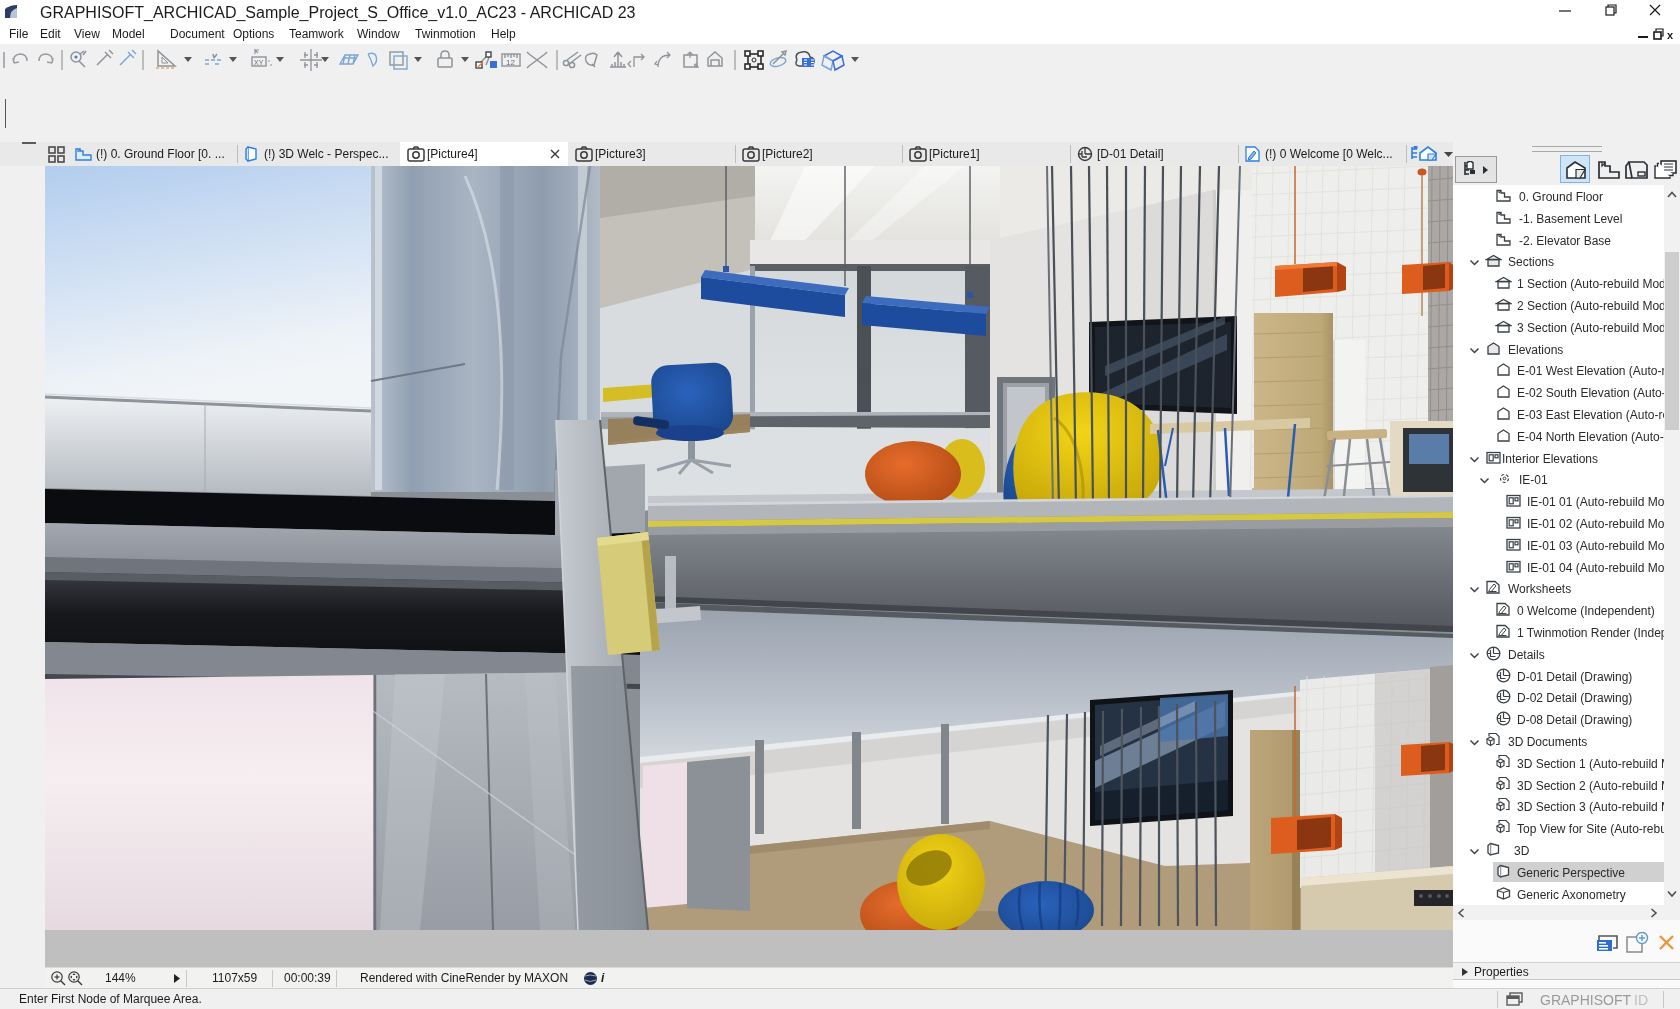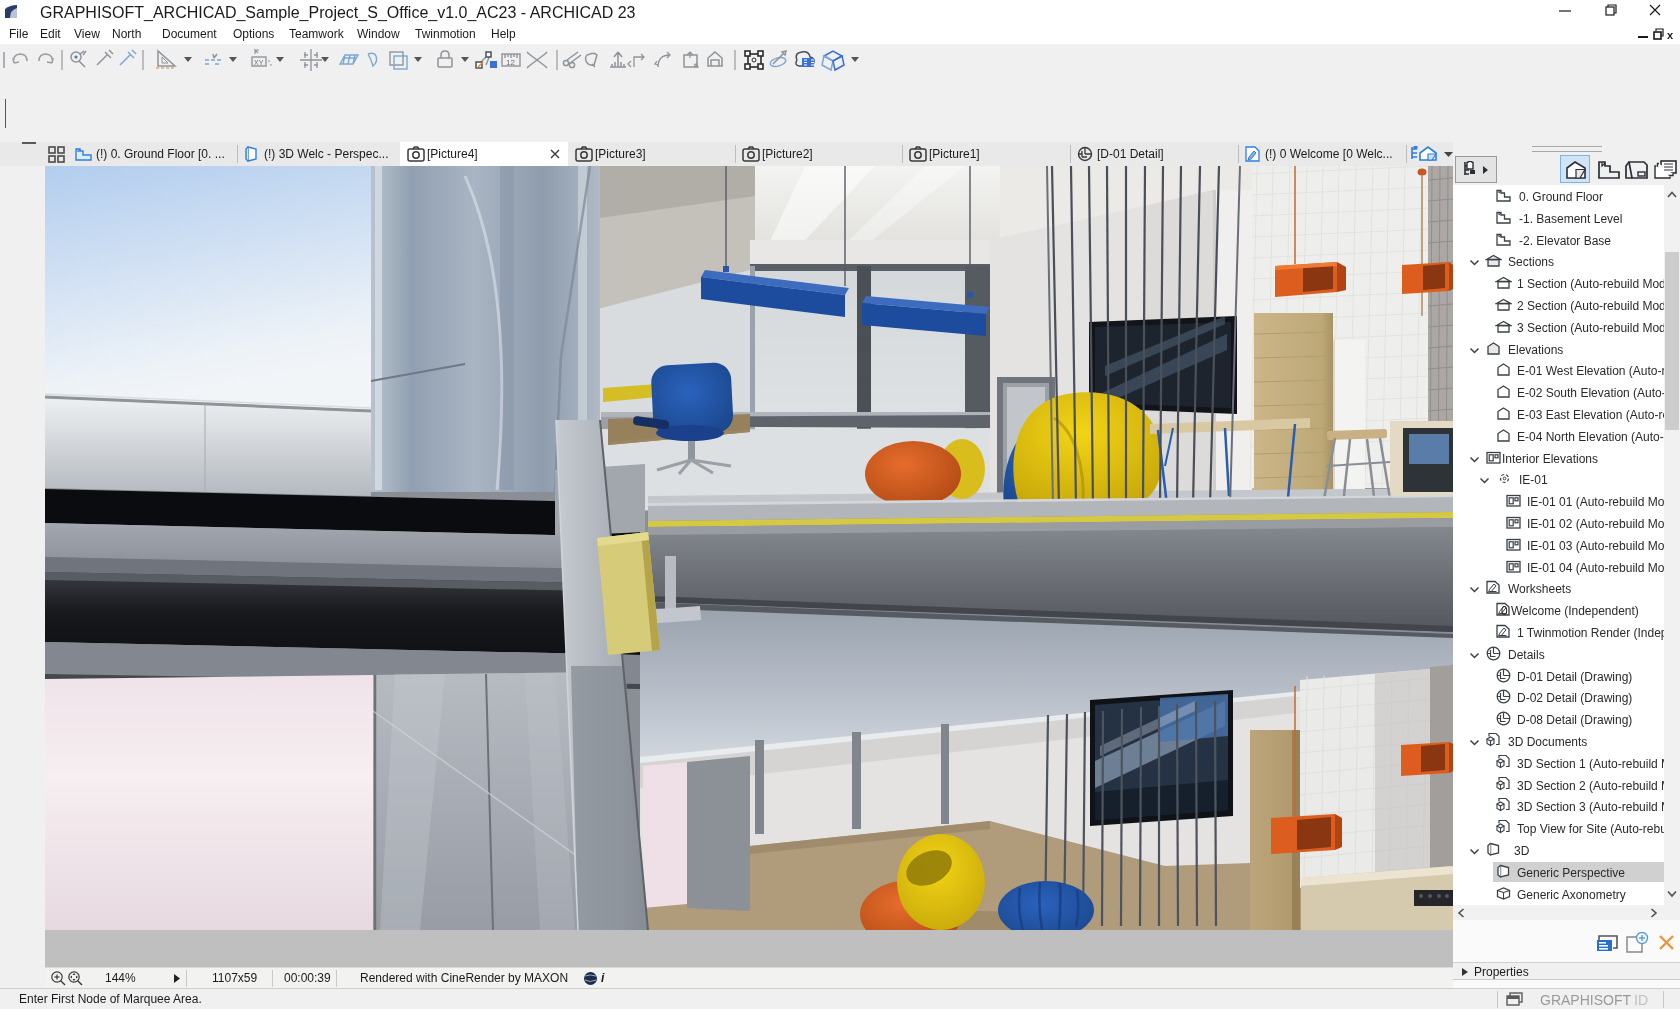--- a/index.html
+++ b/index.html
@@ -42,22 +42,22 @@
     <path d="M58 7 V5 H66 V13 H64" fill="none" stroke="#1a1a1a" stroke-width="1.2"></path>
     <rect x="56" y="7" width="8" height="8" fill="#fff" stroke="#1a1a1a" stroke-width="1.2"></rect>
     <path d="M100 5 L110 15 M110 5 L100 15" stroke="#1a1a1a" stroke-width="1.2"></path>
   </svg>
 </div>
 
 <div class="abs menubar">
   <span style="left:9px">File</span>
   <span style="left:40px">Edit</span>
   <span style="left:74px">View</span>
-  <span style="left:112px">North</span>
-  <span style="left:162px">Document</span>
+  <span style="left:112px">Model</span>
+  <span style="left:170px">Document</span>
   <span style="left:233px">Options</span>
   <span style="left:289px">Teamwork</span>
   <span style="left:357px">Window</span>
   <span style="left:415px">Twinmotion</span>
   <span style="left:491px">Help</span>
   <svg class="abs" style="left:1630px;top:0" width="50" height="21" viewBox="0 0 50 21">
     <line x1="8" y1="14" x2="18" y2="14" stroke="#1a1a1a" stroke-width="2"></line>
     <rect x="24" y="9" width="7" height="7" fill="none" stroke="#1a1a1a" stroke-width="1.6"></rect>
     <path d="M26 8 V6 H33 V13 H31" fill="none" stroke="#1a1a1a" stroke-width="1.2"></path>
     <text x="37" y="16" font-size="11" font-weight="bold" fill="#1a1a1a">x</text>
@@ -810,21 +810,21 @@
           <path d="M4.5 12.5 h7" stroke="#3a4147" stroke-width="1"></path>
         </svg>
         <span class="lbl" style="left:55px">Worksheets</span>
       </div>
   <div class="trow" style="top:415px">
         <svg class="abs" style="left:42px;top:1px" width="17" height="17" viewBox="0 0 17 17">
           <path d="M2 14 V2.5 h8 l4 3.5 v8 Z" fill="#fff" stroke="#3a4147" stroke-width="1.3"></path>
           <path d="M4.5 10.5 l4.5 -5.5 l2 1.8 l-4.5 5.5 l-2.8 .7 Z" fill="#fff" stroke="#3a4147" stroke-width="1"></path>
           <path d="M4.5 12.5 h7" stroke="#3a4147" stroke-width="1"></path>
         </svg>
-        <span class="lbl" style="left:48px">0 Welcome (Independent)</span>
+        <span class="lbl" style="left:64px">0 Welcome (Independent)</span>
       </div>
   <div class="trow" style="top:437px">
         <svg class="abs" style="left:42px;top:1px" width="17" height="17" viewBox="0 0 17 17">
           <path d="M2 14 V2.5 h8 l4 3.5 v8 Z" fill="#fff" stroke="#3a4147" stroke-width="1.3"></path>
           <path d="M4.5 10.5 l4.5 -5.5 l2 1.8 l-4.5 5.5 l-2.8 .7 Z" fill="#fff" stroke="#3a4147" stroke-width="1"></path>
           <path d="M4.5 12.5 h7" stroke="#3a4147" stroke-width="1"></path>
         </svg>
         <span class="lbl" style="left:64px">1 Twinmotion Render (Independent)</span>
       </div>
   <div class="trow" style="top:459px">

